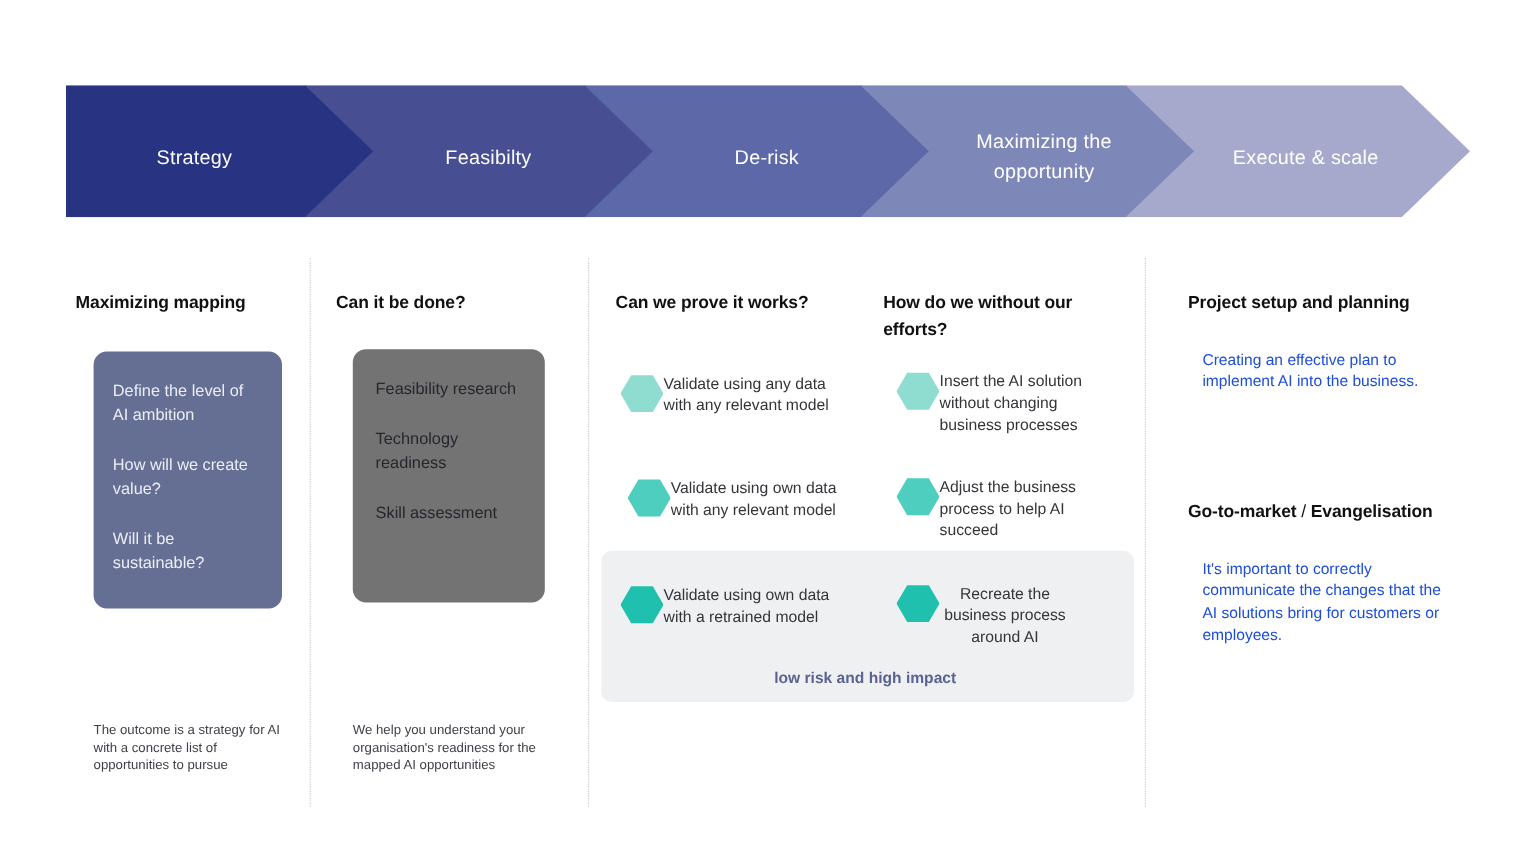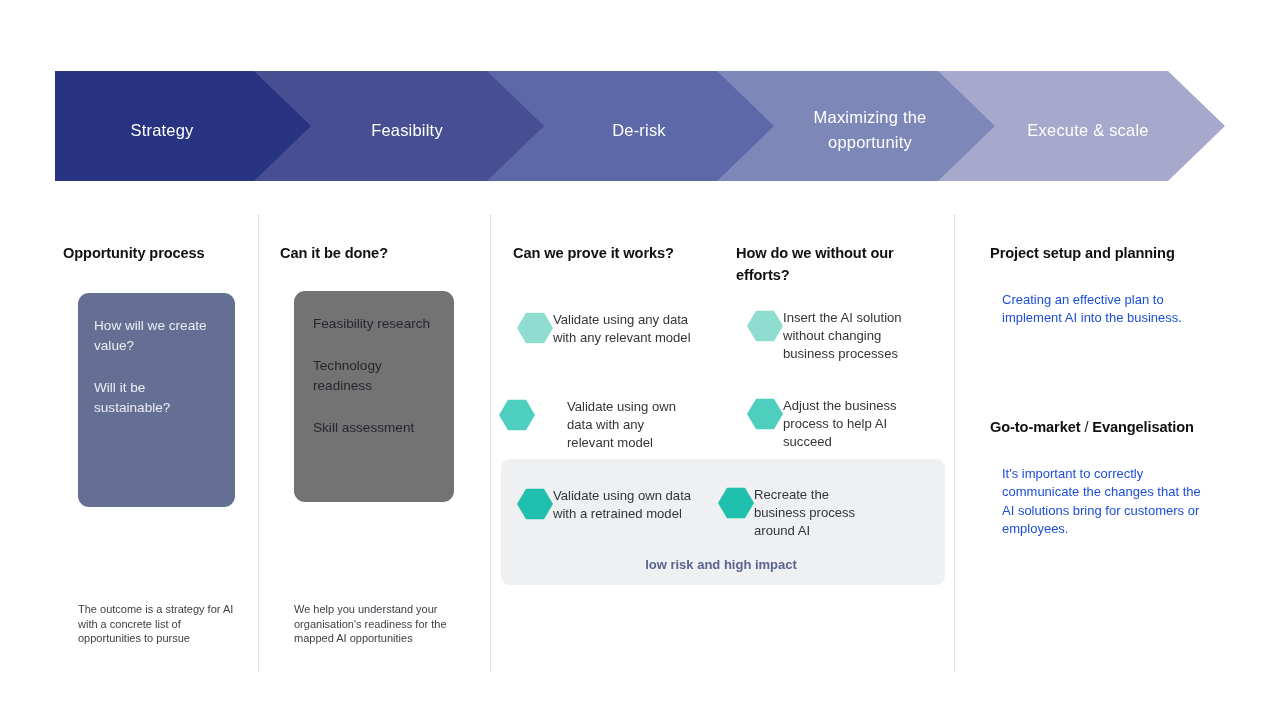--- a/index.html
+++ b/index.html
@@ -162,23 +162,24 @@
 
     <polygon points="883,0 1113,0 1170,55 1113,110 883,110 940,55" fill="#A6A9CC"></polygon>
     <text class="chev-label" x="1033" y="61" text-anchor="middle" dominant-baseline="middle">Execute &amp; scale</text>
   </svg>
 </div>
 
 <div class="divider" id="divider-1"></div>
 <div class="divider" id="divider-2"></div>
 <div class="divider" id="divider-3"></div>
 
-<div class="col-heading" style="left:63px; top:243px; width:190px;">Opportunity process</div>
+<div class="col-heading" style="left:63px; top:243px; width:190px;">Maximizing mapping</div>
 
 <div class="card" id="card-strategy">
+  <div class="card-line">Define the level of AI ambition</div>
   <div class="card-line">How will we create value?</div>
   <div class="card-line">Will it be sustainable?</div>
 </div>
 
 <div class="col-footnote" style="left:78px; top:602px; width:160px;">The outcome is a strategy for AI with a concrete list of opportunities to pursue</div>
 
 <div class="col-heading" style="left:280px; top:243px; width:200px;">Can it be done?</div>
 
 <div class="card" id="card-feasibility">
   <div class="card-line">Feasibility research</div>
@@ -190,21 +191,21 @@
 
 <div id="highlight-band" style="background: rgb(238, 240, 242);"></div>
 
 <div class="col-heading" style="left:513px; top:243px; width:210px;">Can we prove it works?</div>
 
 <div class="hex-item" style="left:517px; top:310px; width:180px;">
   <div class="hex" style="background: rgb(142, 221, 208);"></div>
   <div class="hex-text">Validate using any data with any relevant model</div>
 </div>
 
-<div class="hex-item" style="left:499px; top:397px; width:180px;gap:32px;">
+<div class="hex-item" style="left:523px; top:397px; width:180px;">
   <div class="hex" style="background: rgb(77, 206, 191);"></div>
   <div class="hex-text">Validate using own data with any relevant model</div>
 </div>
 
 <div class="hex-item" style="left:517px; top:486px; width:185px;">
   <div class="hex" style="background: rgb(32, 192, 174);"></div>
   <div class="hex-text">Validate using own data with a retrained model</div>
 </div>
 
 <div class="col-heading" style="left:736px; top:243px; width:195px;">How do we without our efforts?</div>
@@ -212,21 +213,21 @@
 <div class="hex-item" style="left:747px; top:308px; width:165px;">
   <div class="hex" style="background: rgb(142, 221, 208);"></div>
   <div class="hex-text">Insert the AI solution without changing business processes</div>
 </div>
 
 <div class="hex-item" style="left:747px; top:396px; width:160px;">
   <div class="hex" style="background: rgb(77, 206, 191);"></div>
   <div class="hex-text">Adjust the business process to help AI succeed</div>
 </div>
 
-<div class="hex-item" style="left:718px; top:485px; width:145px;">
+<div class="hex-item" style="left:747px; top:485px; width:145px;text-align:center;">
   <div class="hex" style="background: rgb(32, 192, 174);"></div>
   <div class="hex-text">Recreate the business process around AI</div>
 </div>
 
 <div id="highlight-caption" style="color: rgb(91, 100, 145);">low risk and high impact</div>
 
 <div class="col-heading" style="left:990px; top:243px; width:230px;">Project setup and planning</div>
 
 <div class="col-body" style="left:1002px; top:291px; width:190px;">Creating an effective plan to implement AI into the business.</div>
 

